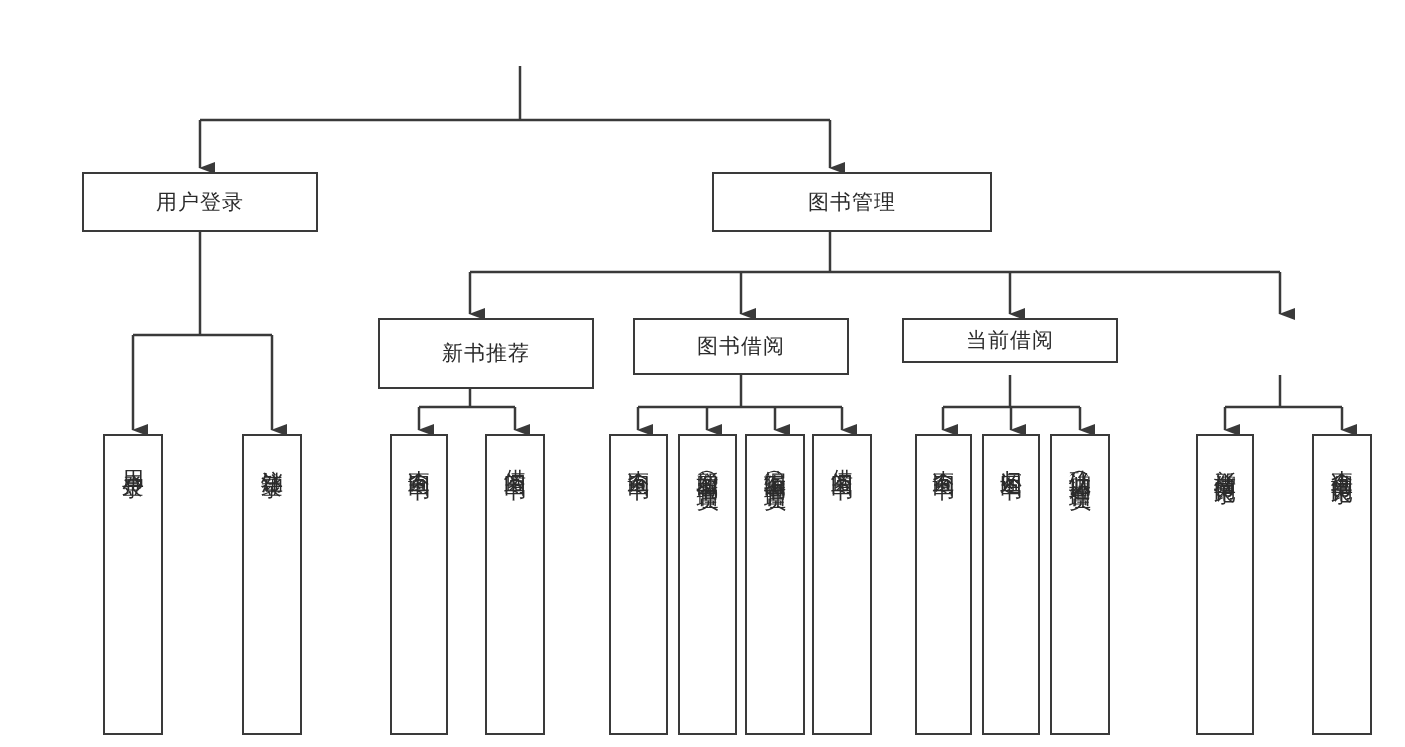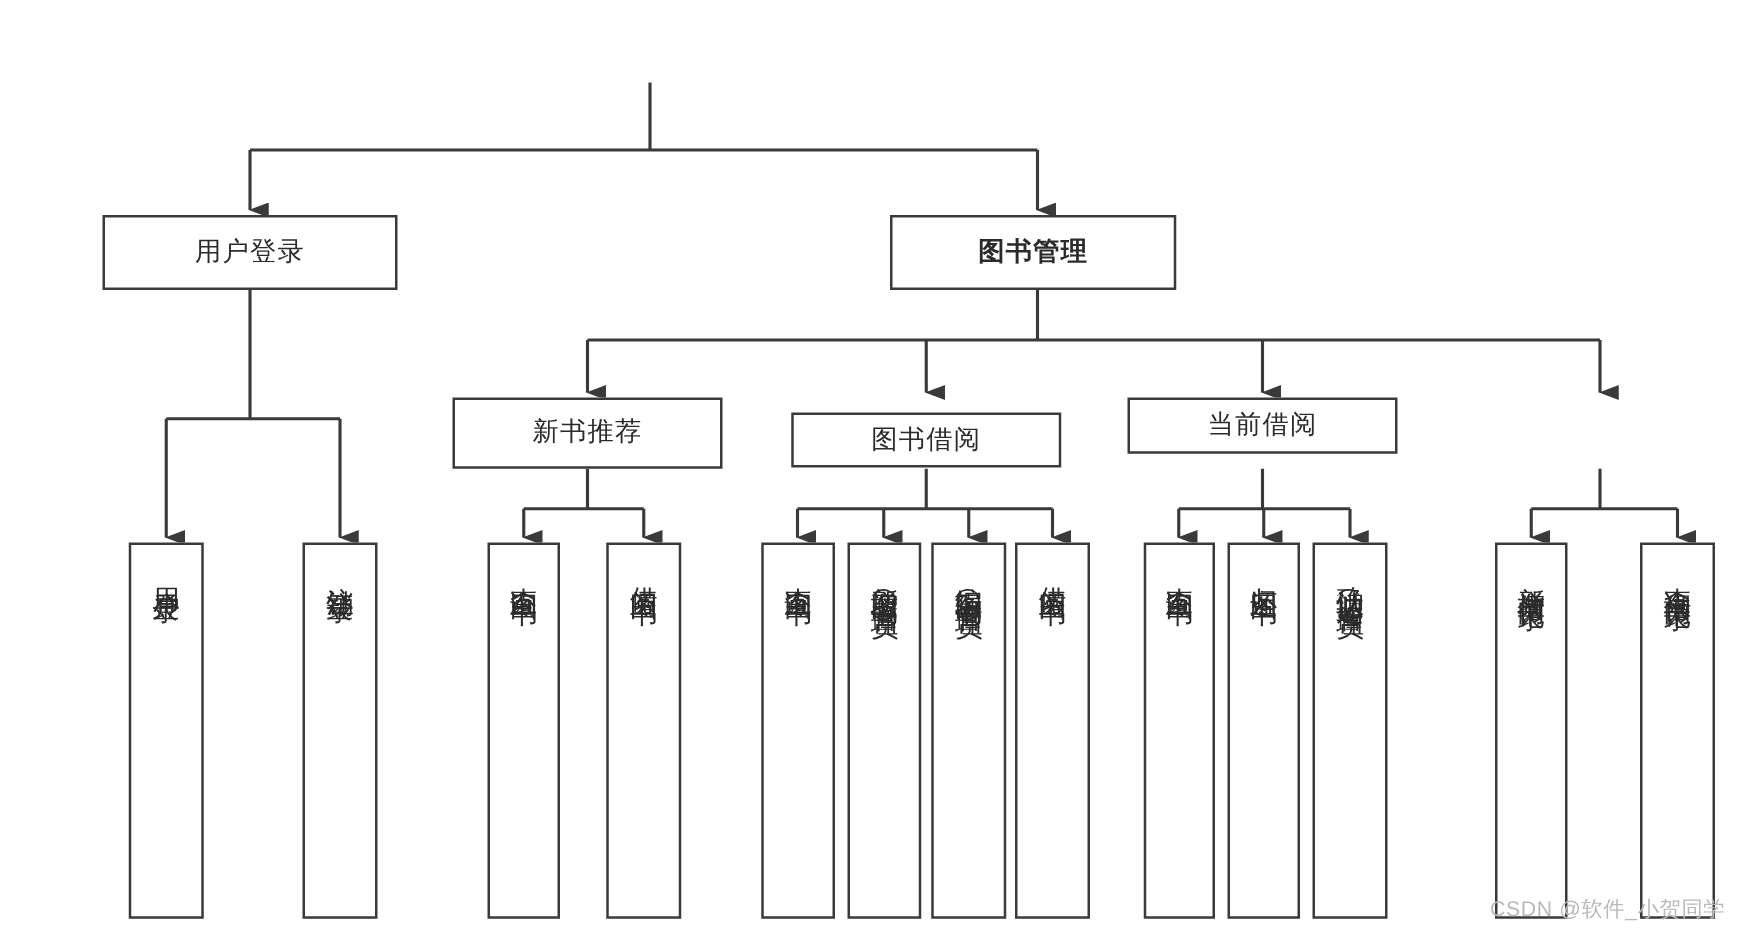--- a/index.html
+++ b/index.html
@@ -127,28 +127,28 @@
       <path d="M1225,407 L1342,407"></path>
       <path d="M1225,407 L1225,430" marker-end="url(#arrow)"></path>
       <path d="M1342,407 L1342,430" marker-end="url(#arrow)"></path>
     </g>
   </svg>
 
 
   <div class="node horiz" style="left:82px; top:172px; width:236px; height:60px;">
     <span class="node-label">用户登录</span>
   </div>
-  <div class="node horiz" style="left:712px; top:172px; width:229px; height:60px;font-weight:bold;">
+  <div class="node horiz" style="left:712px; top:172px; width:280px; height:60px;">
     <span class="node-label">图书管理</span>
   </div>
 
-  <div class="node horiz" style="left:362px; top:318px; width:216px; height:57px;">
+  <div class="node horiz" style="left:378px; top:318px; width:216px; height:71px;">
     <span class="node-label">新书推荐</span>
   </div>
-  <div class="node horiz" style="left:633px; top:318px; width:216px; height:44px;margin-top:12px;">
+  <div class="node horiz" style="left:633px; top:318px; width:216px; height:57px;">
     <span class="node-label">图书借阅</span>
   </div>
   <div class="node horiz" style="left:902px; top:318px; width:216px; height:45px;">
     <span class="node-label">当前借阅</span>
   </div>
 
   <div class="node vert" style="left:103px; top:434px; width:60px; height:301px;">
     <span class="node-label">用户登录</span>
   </div>
   <div class="node vert" style="left:242px; top:434px; width:60px; height:301px;">
@@ -185,15 +185,14 @@
     <span class="node-label">确认归还（管理员）</span>
   </div>
 
   <div class="node vert" style="left:1196px; top:434px; width:58px; height:301px;">
     <span class="node-label">新增借阅记录</span>
   </div>
   <div class="node vert" style="left:1312px; top:434px; width:60px; height:301px;">
     <span class="node-label">查询借阅记录</span>
   </div>
 
-  <div class="watermark" style="left:1192px; top:716px;">CSDN @软件_小贺同学</div>
 
 </div>
 
 </body></html>

